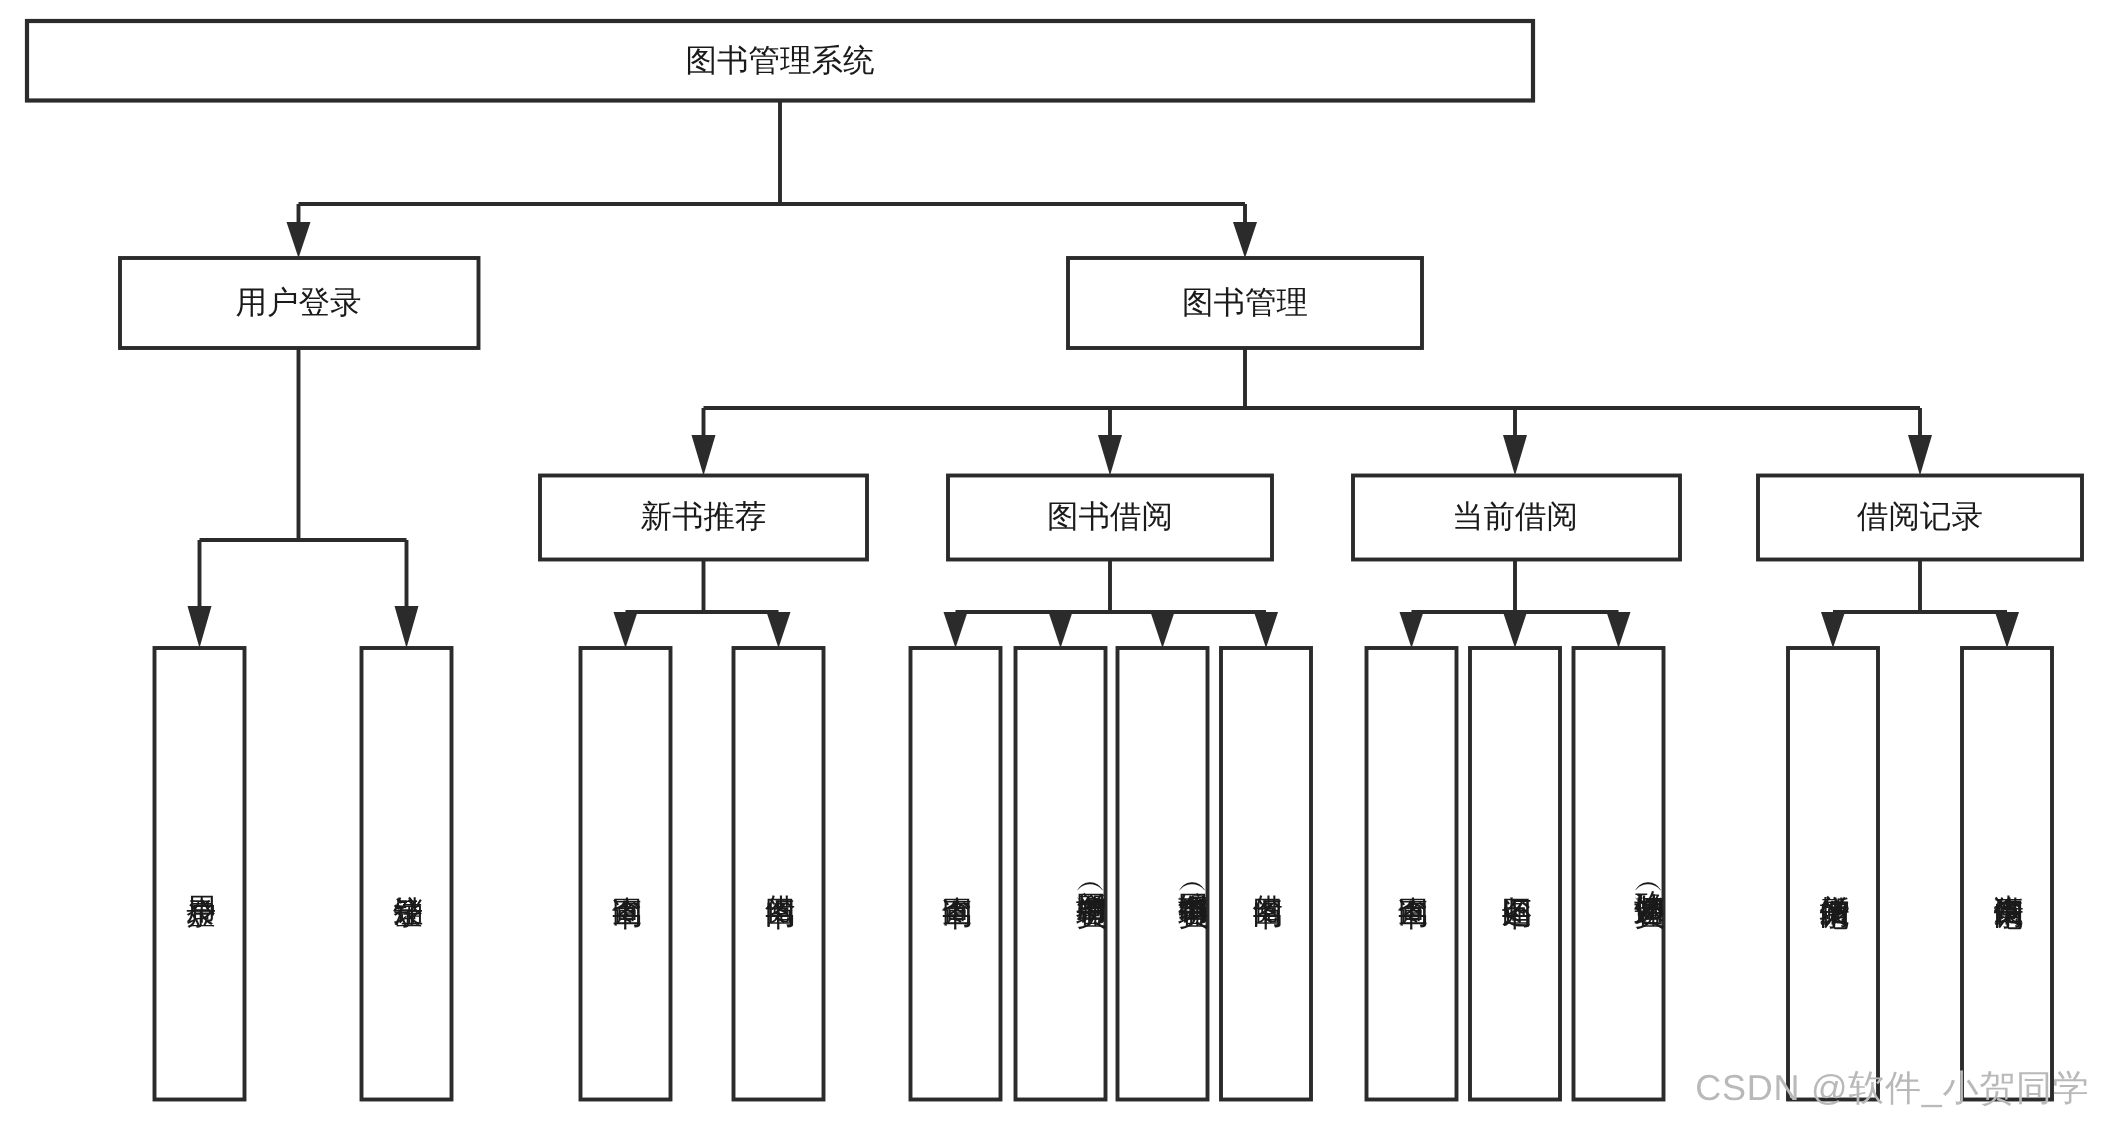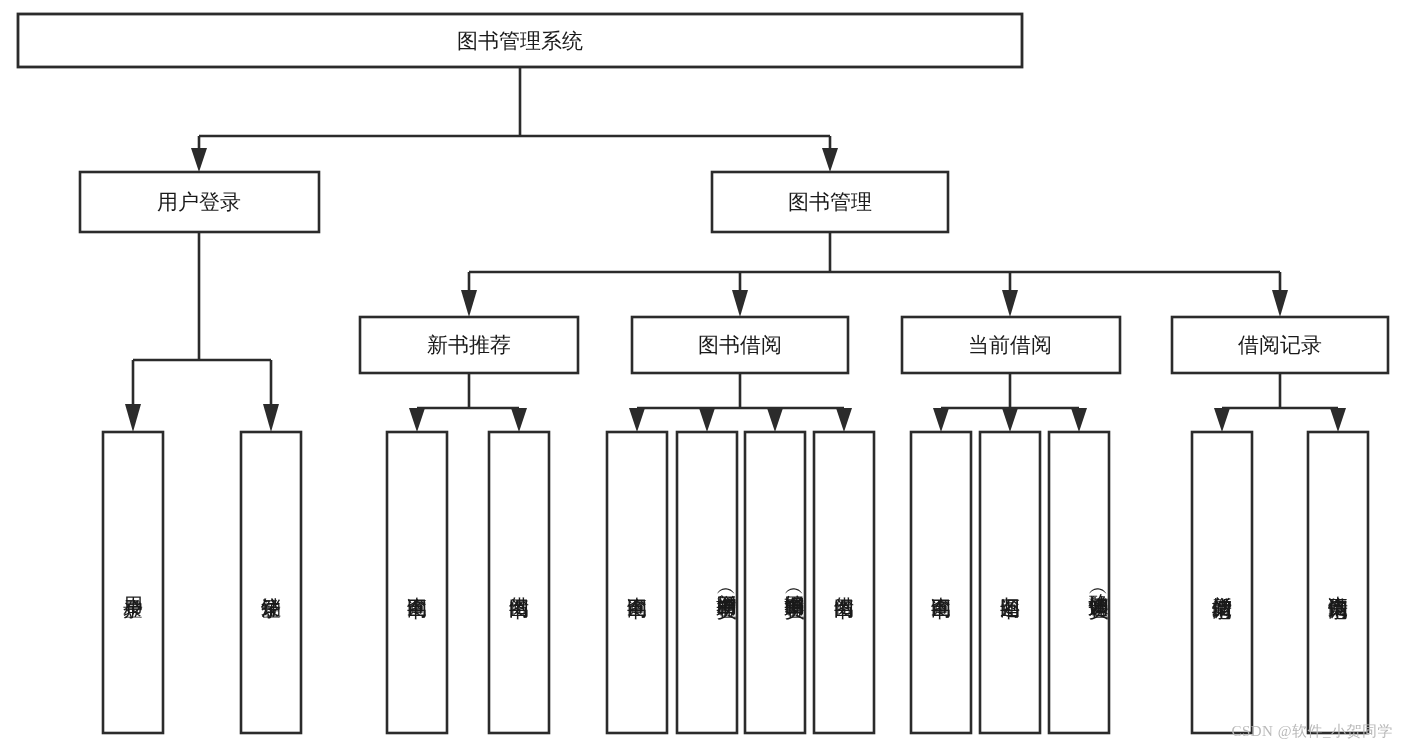--- a/index.html
+++ b/index.html
@@ -66,22 +66,22 @@
     align-items: center;
     justify-content: center;
     text-align: center;
     white-space: nowrap;
     pointer-events: none;
   }
   .watermark {
     position: absolute;
     right: 12px;
     bottom: 6px;
-    font-family: Liberation Serif, serif;
-    font-size: 15px;
+    font-family: Liberation Sans, sans-serif;
+    font-size: 24px;
     color: #b9b9b9;
     letter-spacing: 0.5px;
     white-space: nowrap;
   }
 </style>
 </head>
 <body>
 
 <div id="diagram-root">
 

